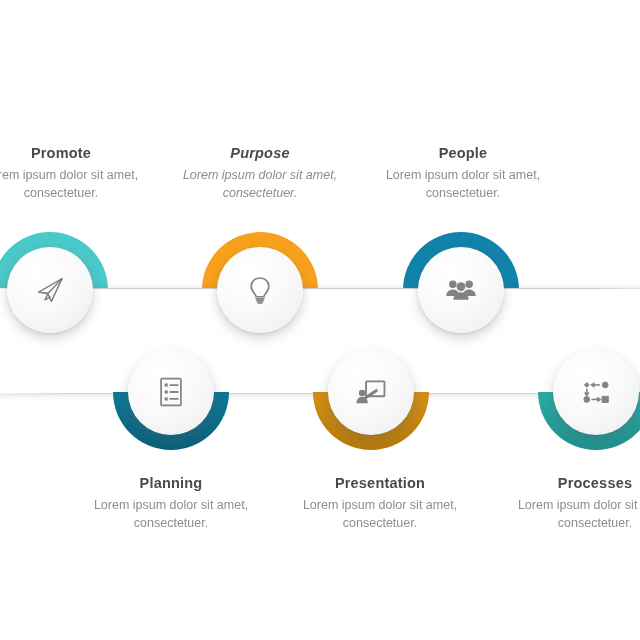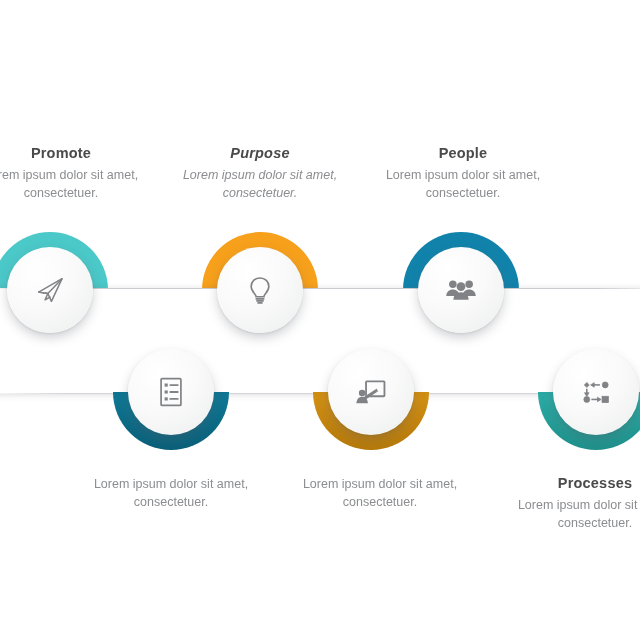--- a/index.html
+++ b/index.html
@@ -250,24 +250,26 @@
     <div class="lbl">Purpose</div>
     <div class="desc">Lorem ipsum dolor sit amet, consectetuer.</div>
   </div>
 
   <div class="textblock" style="left:358px; top:145px;">
     <div class="lbl">People</div>
     <div class="desc">Lorem ipsum dolor sit amet, consectetuer.</div>
   </div>
 
   <div class="textblock" style="left:66px; top:475px;">
+    <div class="lbl">Planning</div>
     <div class="desc">Lorem ipsum dolor sit amet, consectetuer.</div>
   </div>
 
   <div class="textblock" style="left:275px; top:475px;">
+    <div class="lbl">Presentation</div>
     <div class="desc">Lorem ipsum dolor sit amet, consectetuer.</div>
   </div>
 
   <div class="textblock" style="left:490px; top:475px;">
     <div class="lbl">Processes</div>
     <div class="desc">Lorem ipsum dolor sit amet, consectetuer.</div>
   </div>
 
 </div>
 

